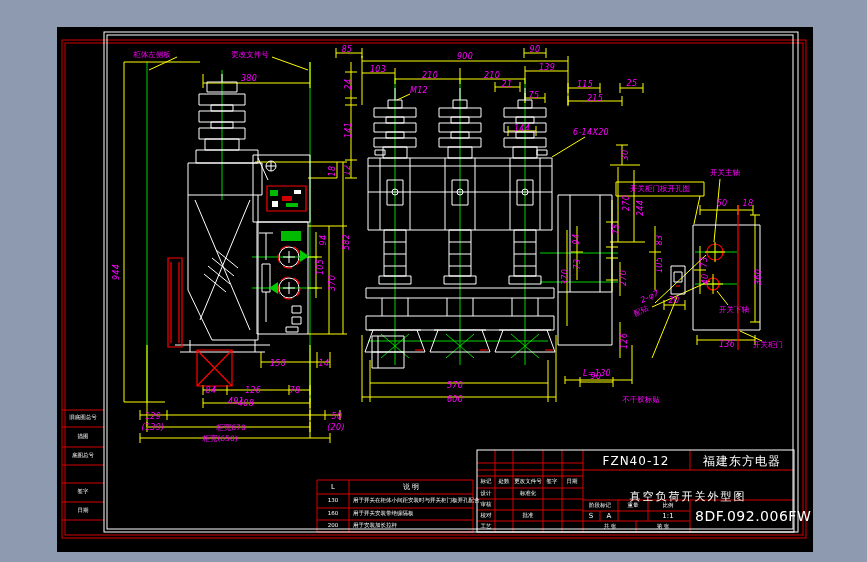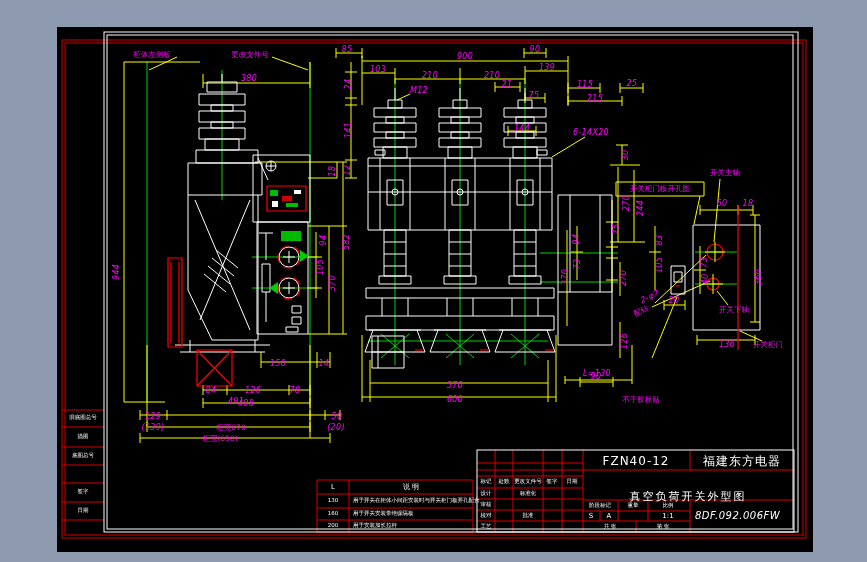--- a/index.html
+++ b/index.html
@@ -8,21 +8,21 @@
   #canvas{position:absolute;left:57px;top:27px;width:756px;height:525px;background:#000;}
   svg#cad{position:absolute;left:0;top:0;width:867px;height:562px;}
   .dim{position:absolute;color:#ff00ff;font-style:italic;font-size:8px;line-height:1;
        white-space:nowrap;transform:translate(-50%,-50%);letter-spacing:.3px;}
   .dim.cjk{font-style:normal;font-size:7.5px;letter-spacing:0;}
   .tb{position:absolute;color:#fff;font-size:6px;line-height:1;white-space:nowrap;
       transform:translate(-50%,-50%);}
   .tb.left{transform:translate(0,-50%);}
   .tb.big{font-size:11px;letter-spacing:2px;}
   .tb.mid{font-size:12px;letter-spacing:1px;}
-  .tb.num{font-size:10px;letter-spacing:.5px;font-style:italic;}
+  .tb.num{font-size:14px;letter-spacing:.5px;}
   .tb.s7{font-size:7px;}
   .tb.s5{font-size:5.5px;}
 </style>
 </head>
 <body>
 
 <div id="stage">
   <div id="canvas"></div>
 
   <svg id="cad" viewBox="0 0 867 562">

